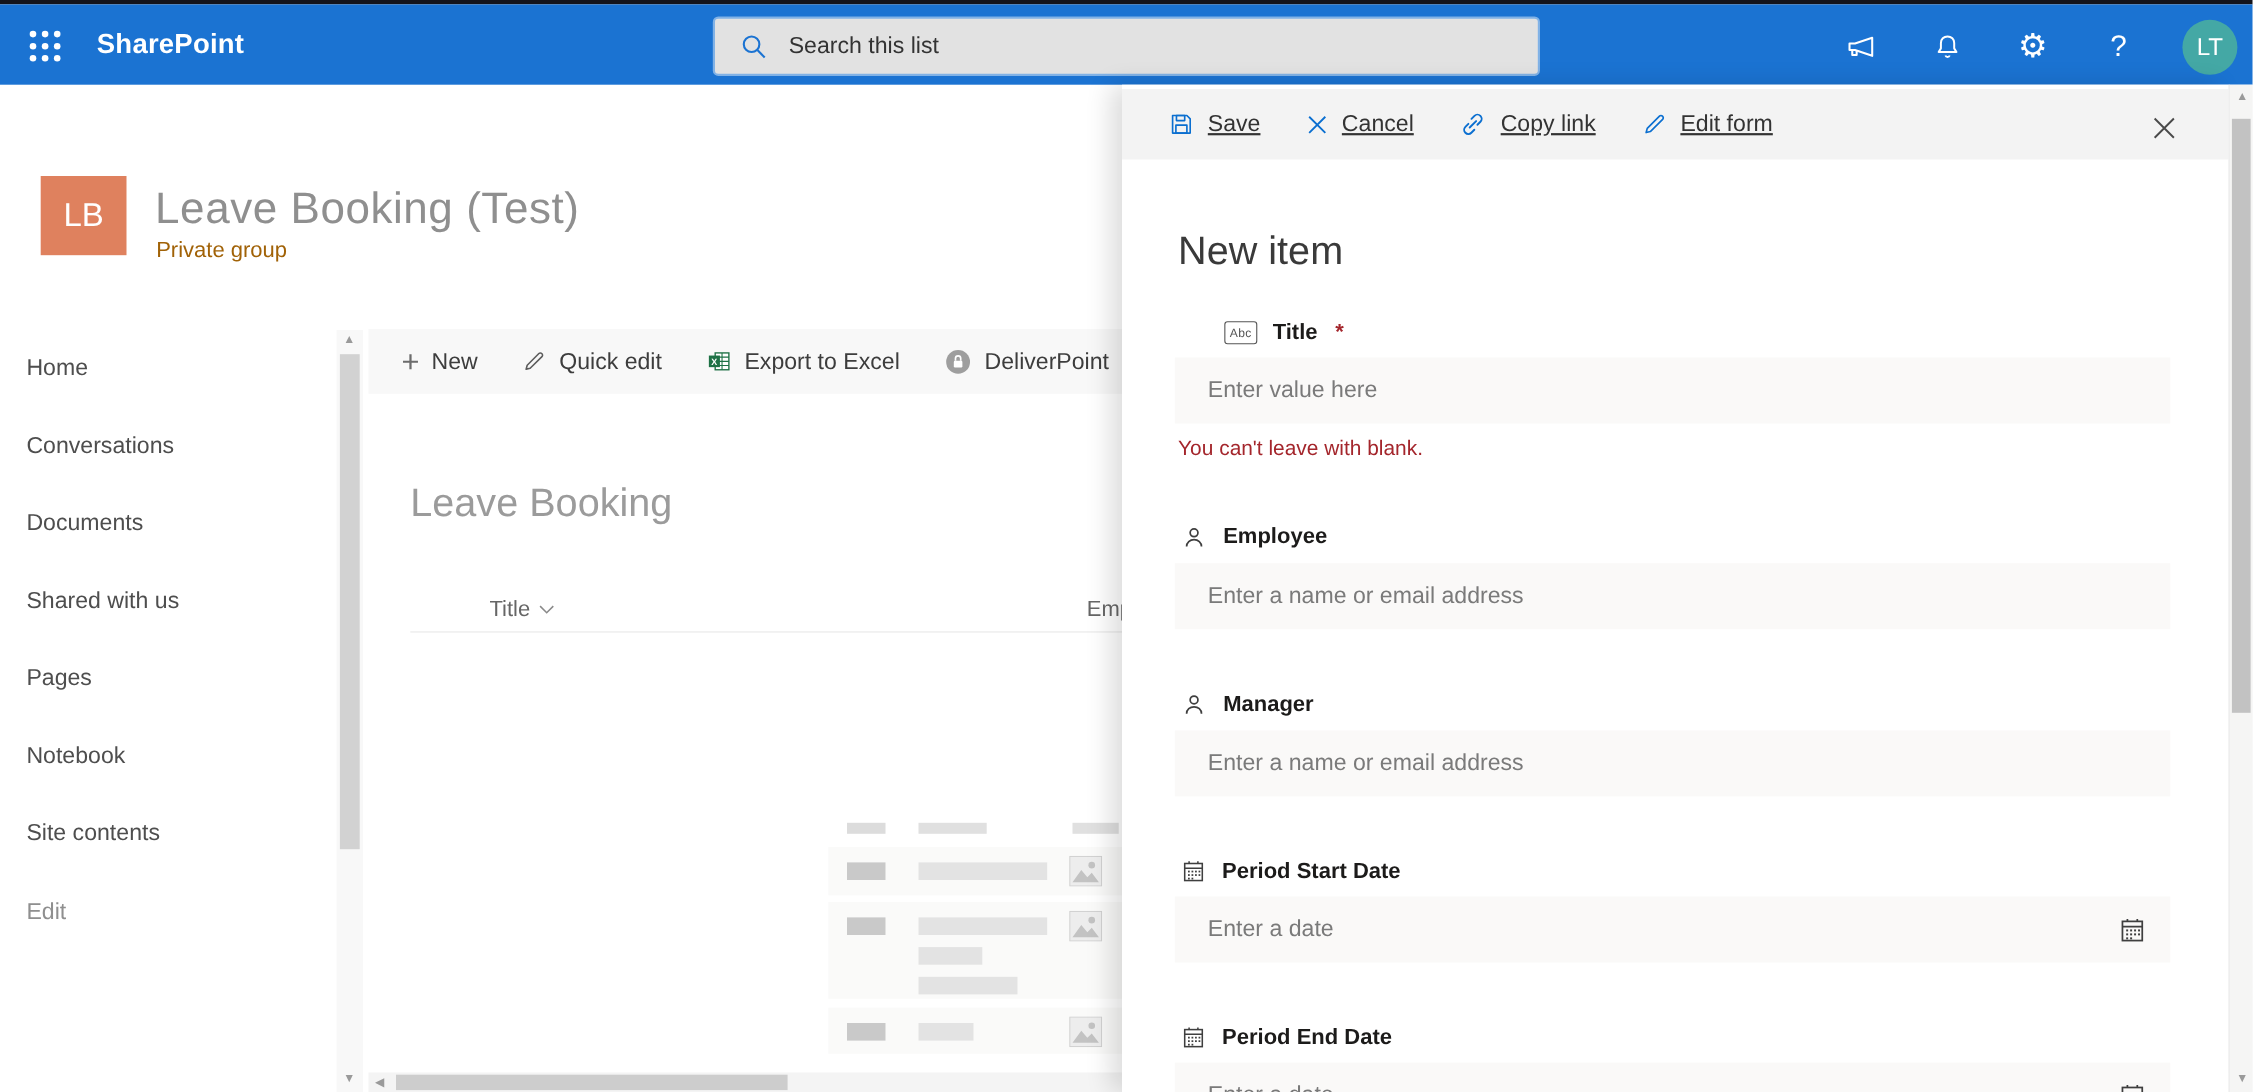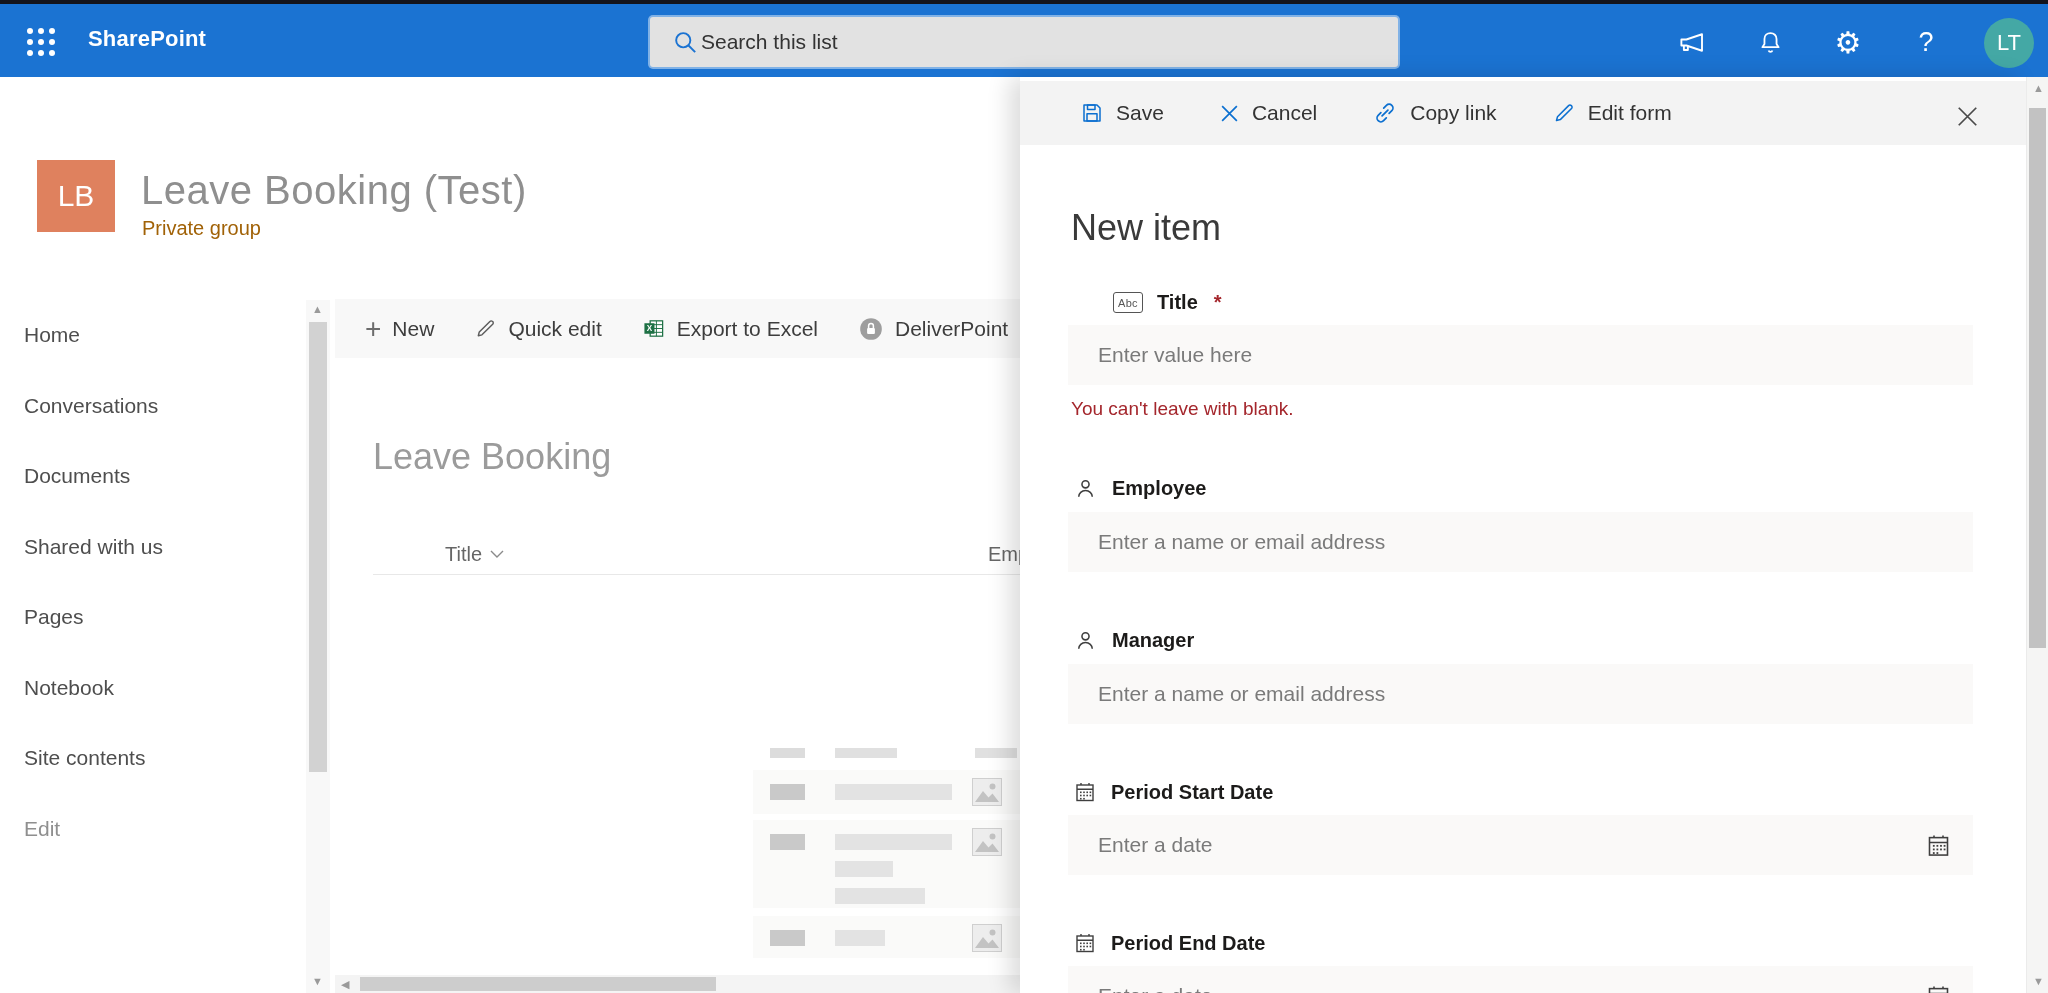--- a/index.html
+++ b/index.html
@@ -5,24 +5,24 @@
   html,body{margin:0;padding:0;background:#ffffff;}
   .screen{position:relative;width:2048px;height:993px;overflow:hidden;
     font-family:"Liberation Sans",sans-serif;background:#fff;color:#333;}
 
   
   .chrome-strip{position:absolute;left:0;top:0;width:2048px;height:4px;background:#14141c;}
   .topbar{position:absolute;left:0;top:4px;width:2048px;height:73px;background:var(--brand-blue,#1b73d2);}
   .waffle{position:absolute;left:22px;top:20px;width:38px;height:36px;display:grid;
     grid-template-columns:repeat(3,6px);grid-template-rows:repeat(3,6px);gap:5px;align-content:center;justify-content:center;cursor:pointer;}
   .waffle i{width:6px;height:6px;border-radius:50%;background:#fff;}
-  .brand{position:absolute;left:88px;top:22px;font-size:22px;font-weight:700;color:#fff;letter-spacing:.2px;}
+  .brand{position:absolute;left:88px;top:22px;font-size:25px;font-weight:700;color:#fff;letter-spacing:.2px;}
   .searchbox{position:absolute;left:650px;top:13px;width:748px;height:50px;background:#e2e2e2;border-radius:3px;
     box-shadow:0 0 0 2px rgba(255,255,255,.45);display:flex;align-items:center;padding-left:22px;box-sizing:border-box;}
-  .searchbox input{border:none;background:transparent;outline:none;font-size:21px;color:#2b2b2b;margin-left:0;width:620px;
+  .searchbox input{border:none;background:transparent;outline:none;font-size:21px;color:#2b2b2b;margin-left:16px;width:620px;
     font-family:"Liberation Sans",sans-serif;}
   .searchbox input::placeholder{color:#333;opacity:1;}
   .topbar-icons{position:absolute;right:14px;top:4px;height:69px;display:flex;align-items:center;gap:38px;}
   .tb-icon{width:40px;height:40px;display:flex;align-items:center;justify-content:center;cursor:pointer;}
   .help-q{color:#fff;font-size:27px;font-weight:400;}
   .gear-glyph{color:#fff;font-size:30px;line-height:1;}
   .avatar{width:50px;height:50px;border-radius:50%;background:var(--avatar-teal,#44a8a5);color:#fff;
     display:flex;align-items:center;justify-content:center;font-size:22px;cursor:pointer;}
 
   
@@ -59,21 +59,21 @@
   .sk-img{position:absolute;width:30px;height:28px;}
 
   
   .h-scroll{position:absolute;left:335px;top:975px;width:685px;height:18px;background:#f4f4f4;}
   .h-scroll .thumb{position:absolute;left:25px;top:2px;width:356px;height:14px;background:#cdcdcd;}
 
   
   .panel{position:absolute;left:1020px;top:77px;width:1006px;height:916px;background:#fff;
     box-shadow:-10px 0 22px rgba(0,0,0,.14);box-sizing:border-box;}
   .cmdbar{position:absolute;left:0;top:4px;width:100%;height:64px;background:#f3f3f3;
-    display:flex;align-items:center;padding-left:60px;box-sizing:border-box;gap:55px;}
+    display:flex;align-items:center;padding-left:42px;box-sizing:border-box;gap:41px;text-decoration:underline;}
   .cmd-item{display:flex;align-items:center;gap:12px;font-size:21px;color:#333;cursor:pointer;}
   .panel-close{position:absolute;right:44px;top:24px;width:30px;height:30px;display:flex;align-items:center;justify-content:center;cursor:pointer;}
   .panel-body{position:absolute;left:0;top:68px;width:100%;padding:0 53px 0 48px;box-sizing:border-box;}
   .panel-heading{margin:62px 0 0 3px;font-size:36px;font-weight:400;color:#3a3a3a;}
   .field{margin-top:0;}
   .field-label{display:flex;align-items:center;gap:14px;margin:42px 0 0 5px;font-size:20px;font-weight:700;color:#1c1b1a;}
   .field-label .req{color:var(--error-red,#a4262c);font-weight:700;margin-left:2px;}
   .field .gap2{margin-top:56px;}
   .abc-icon{display:inline-flex;align-items:center;justify-content:center;width:28px;height:19px;border:1.5px solid #555;
     border-radius:3px;font-size:11px;font-weight:400;color:#555;letter-spacing:.3px;margin-left:40px;}

